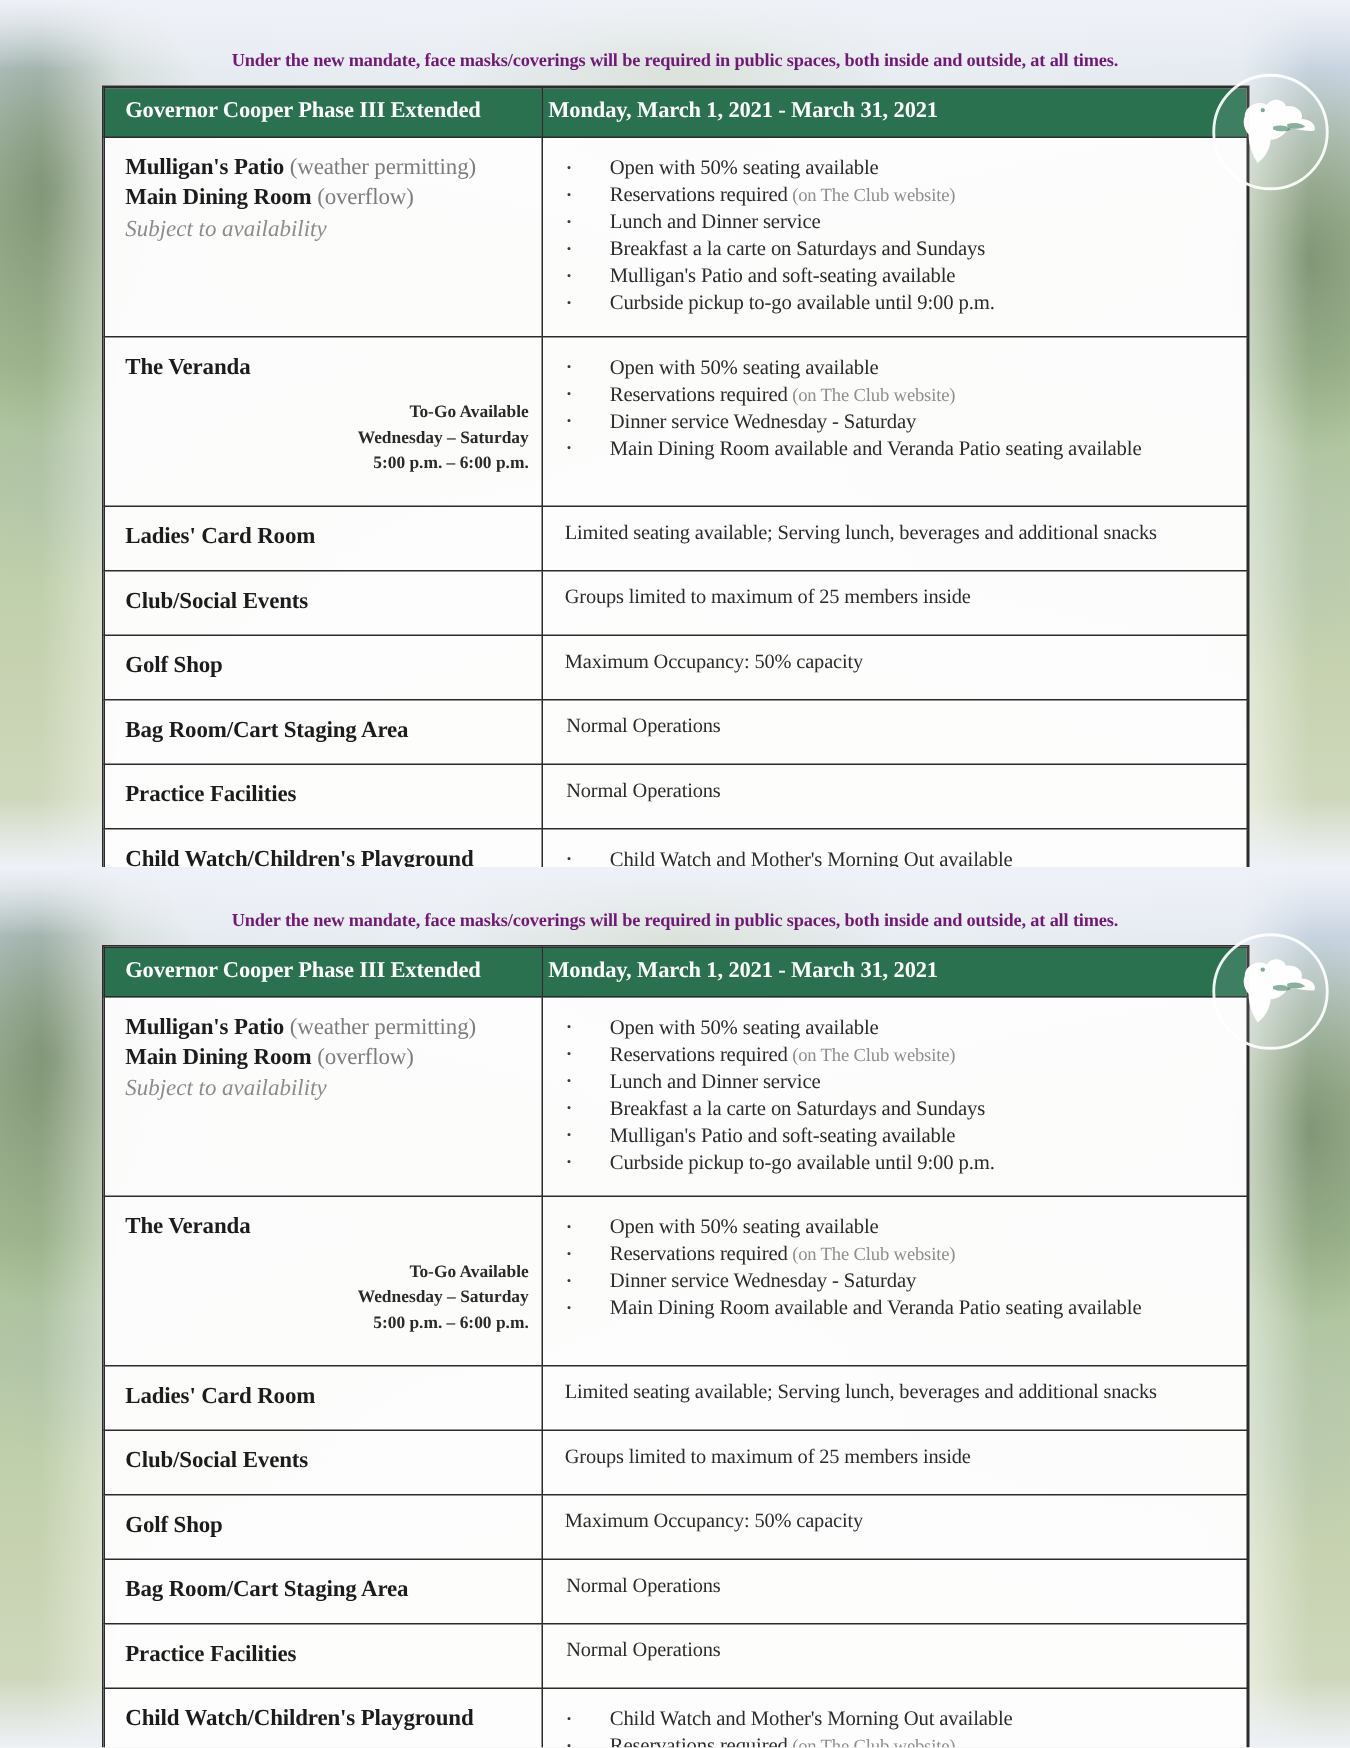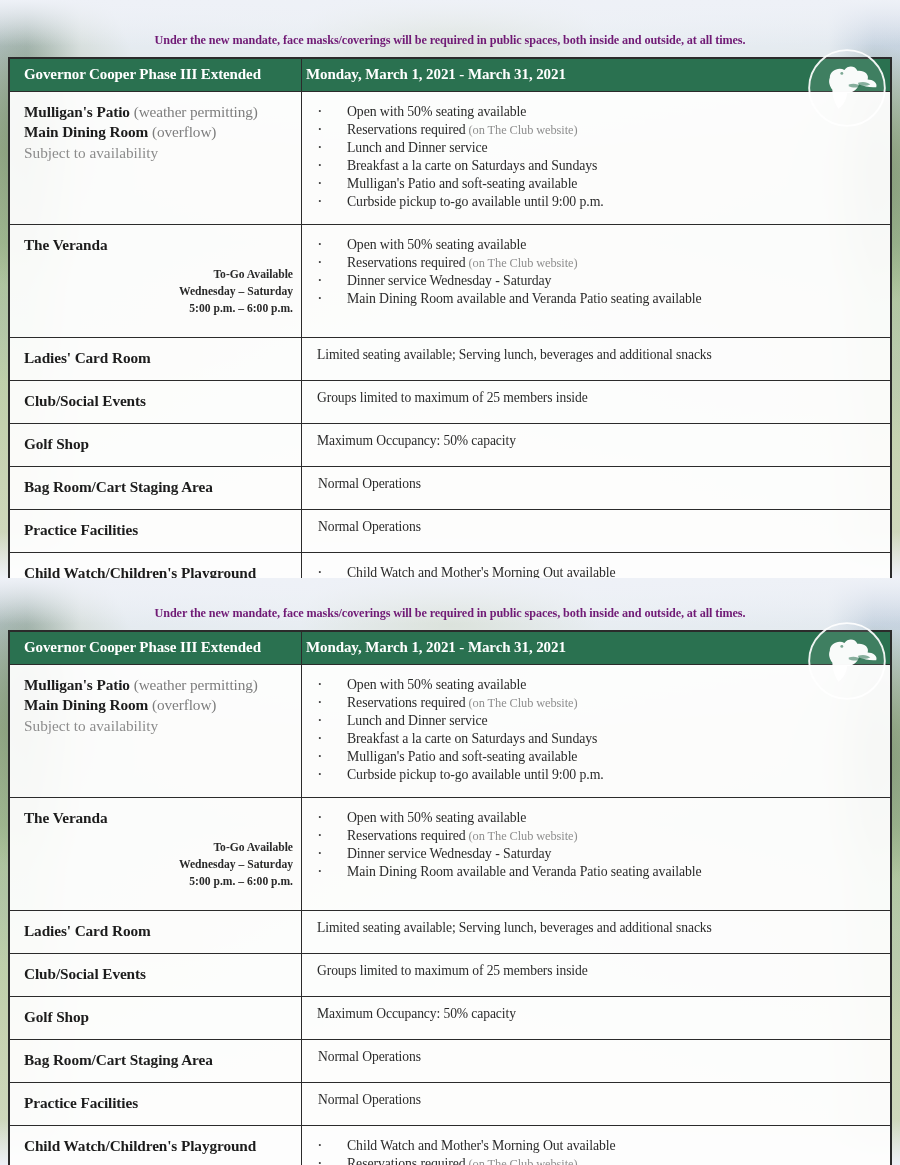--- a/index.html
+++ b/index.html
@@ -72,21 +72,21 @@
     font-weight: bold;
     font-size: 12.2px;
     color: #701a75;
     letter-spacing: -0.1px;
   }
 
   
   .tbl-wrap {
     position: relative;
     margin: 0 auto;
-    width: 884px;
+    width: 765px;
     border: 1.6px solid #2b2b2b;
     background: rgba(252,252,252,0.80);
     box-sizing: border-box;
   }
   table.sched {
     width: 100%;
     border-collapse: collapse;
     table-layout: fixed;
   }
   table.sched td {
@@ -124,20 +124,21 @@
   }
   .lbl-title .light {
     font-weight: normal;
     color: #7d7d7d;
   }
   .lbl-sub {
     font-weight: normal;
     font-size: 15.3px;
     color: #8c8c8c;
     line-height: 1.35;
+    font-style: italic;
   }
   .veranda-sub {
     margin-top: 12px;
     font-size: 11.6px;
     font-weight: bold;
     color: #2a2a2a;
     line-height: 1.45;
     padding-left: 5px;
     text-align: right;
   }

